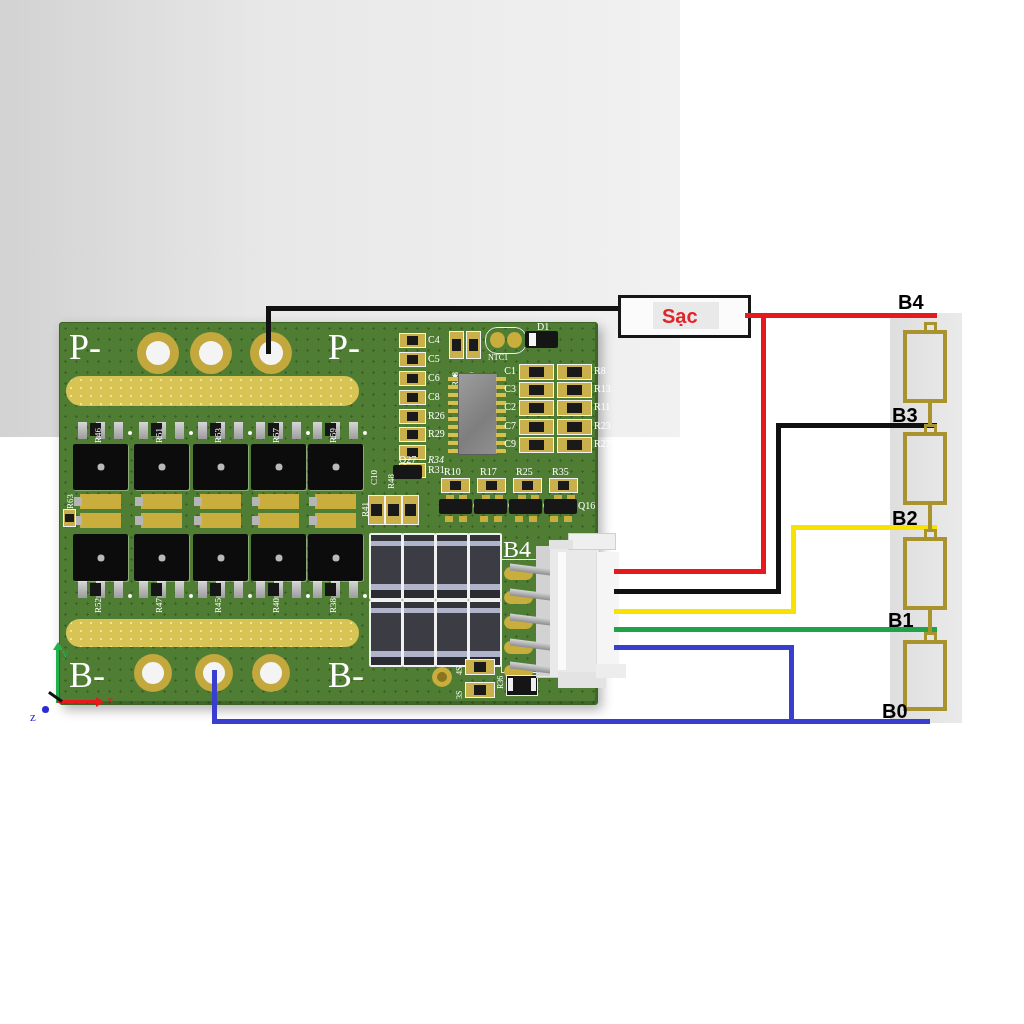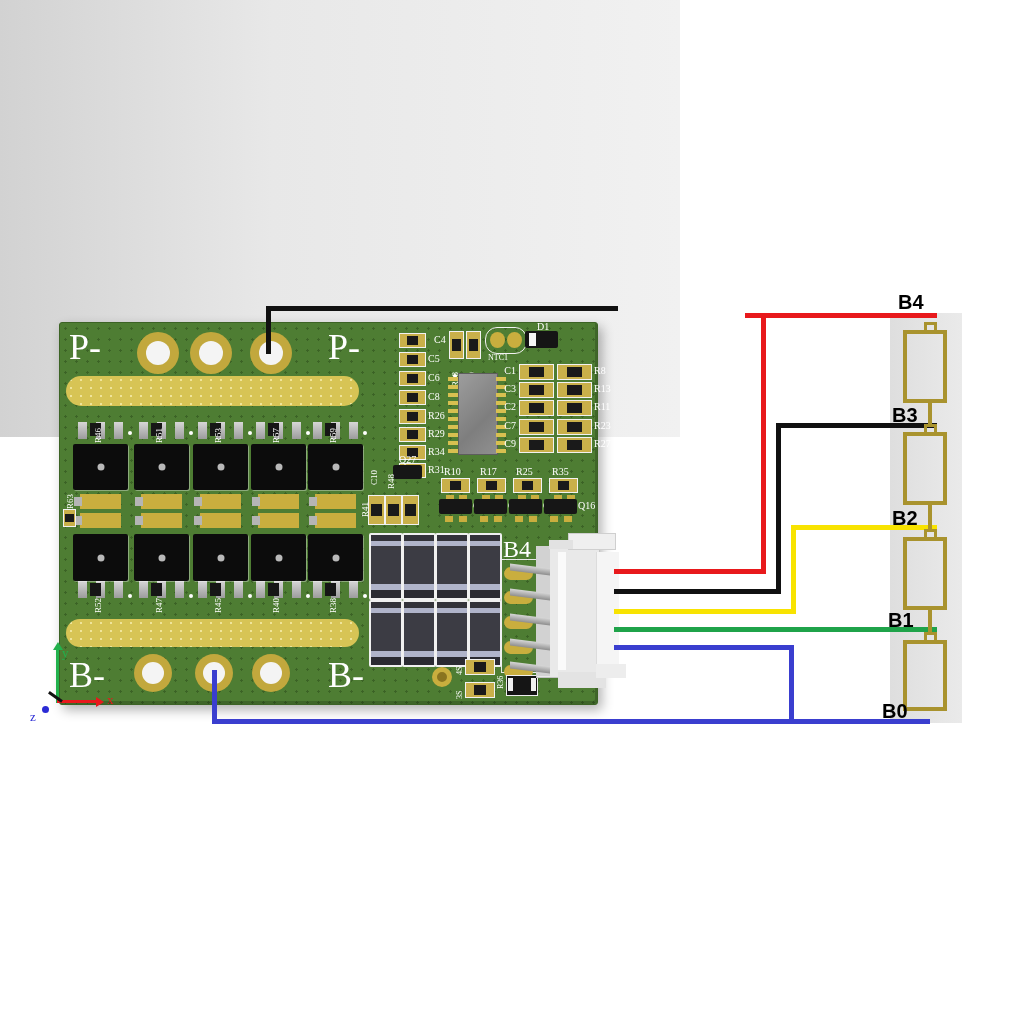--- a/index.html
+++ b/index.html
@@ -203,21 +203,21 @@
       <div class="vlab" style="position: absolute; left: 269px; top: 258px; height: 32px;">R38</div>
       <div class="wdot" style="position: absolute; left: 303px; top: 108px;"></div>
       <div class="wdot" style="position: absolute; left: 303px; top: 271px;"></div>
       <div class="vlab" style="position: absolute; left: 6px; top: 160px; height: 26px;">R63</div>
       <div class="passive pv" style="position: absolute; left: 3px; top: 186px; width: 11px; height: 16px;">
         <i></i>
       </div>
       <div class="passive" style="position: absolute; left: 339px; top: 10px; width: 25px; height: 13px;">
         <i></i>
       </div>
-      <div class="slab" style="position: absolute; left: 368px; top: 12px; margin-left: 6px;">C4</div>
+      <div class="slab" style="position: absolute; left: 368px; top: 12px;">C4</div>
       <div class="passive" style="position: absolute; left: 339px; top: 29px; width: 25px; height: 13px;">
         <i></i>
       </div>
       <div class="slab" style="position: absolute; left: 368px; top: 31px;">C5</div>
       <div class="passive" style="position: absolute; left: 339px; top: 48px; width: 25px; height: 13px;">
         <i></i>
       </div>
       <div class="slab" style="position: absolute; left: 368px; top: 50px;">C6</div>
       <div class="passive" style="position: absolute; left: 339px; top: 67px; width: 25px; height: 13px;">
         <i></i>
@@ -227,21 +227,21 @@
         <i></i>
       </div>
       <div class="slab" style="position: absolute; left: 368px; top: 88px;">R26</div>
       <div class="passive" style="position: absolute; left: 339px; top: 104px; width: 25px; height: 13px;">
         <i></i>
       </div>
       <div class="slab" style="position: absolute; left: 368px; top: 106px;">R29</div>
       <div class="passive" style="position: absolute; left: 339px; top: 122px; width: 25px; height: 13px;">
         <i></i>
       </div>
-      <div class="slab" style="position: absolute; left: 368px; top: 124px;">R34</div>
+      <div class="slab" style="position: absolute; left: 368px; top: 132px; font-style: italic;">R34</div>
       <div class="passive" style="position: absolute; left: 339px; top: 140px; width: 25px; height: 13px;">
         <i></i>
       </div>
       <div class="slab" style="position: absolute; left: 368px; top: 142px;">R31</div>
       <div class="passive pv" style="position: absolute; left: 389px; top: 8px; width: 13px; height: 26px;">
         <i></i>
       </div>
       <div class="vlab" style="position: absolute; left: 391px; top: 38px; height: 26px;">R18</div>
       <div class="passive pv" style="position: absolute; left: 406px; top: 8px; width: 13px; height: 26px;">
         <i></i>
@@ -403,20 +403,24 @@
 
   <div class="conn" style="left:536px;top:546px;width:62px;height:130px;background:#e9e9e9;border:1px solid #c4c4c4;"></div>
   <div class="conn" style="left:536px;top:546px;width:14px;height:130px;background:#d2d2d2;"></div>
   <div class="conn" style="left:558px;top:552px;width:8px;height:118px;background:#fafafa;"></div>
   <div class="conn" style="left:596px;top:552px;width:22px;height:120px;background:#f5f5f5;border-left:1px solid #dcdcdc;"></div>
   <div class="conn" style="left:568px;top:533px;width:46px;height:15px;background:#efefef;border:1px solid #cfcfcf;"></div>
   <div class="conn" style="left:549px;top:540px;width:24px;height:9px;background:#e2e2e2;"></div>
   <div class="conn" style="left:558px;top:672px;width:48px;height:16px;background:#e3e3e3;"></div>
   <div class="conn" style="left:596px;top:664px;width:30px;height:14px;background:#ededed;"></div>
 
+  <div class="abs annbox" style="left:618px;top:295px;width:127px;height:37px;">
+    <div class="abs" style="left:32px;top:4px;width:66px;height:27px;background:#e9e9e9;"></div>
+    <div class="abs ann-red" style="left:41px;top:8px;">Sạc</div>
+  </div>
 
   <div class="abs" style="left:56px;top:648px;width:3px;height:55px;background:#22b14c;"></div>
   <div class="abs" style="left:53px;top:642px;width:0;height:0;border-left:5px solid transparent;border-right:5px solid transparent;border-bottom:8px solid #22b14c;"></div>
   <div class="axis-lab" style="left:62px;top:646px;color:#22b14c;">y</div>
   <div class="abs" style="left:57px;top:700px;width:40px;height:3px;background:#e8191c;"></div>
   <div class="abs" style="left:96px;top:697px;width:0;height:0;border-top:5px solid transparent;border-bottom:5px solid transparent;border-left:8px solid #e8191c;"></div>
   <div class="axis-lab" style="left:107px;top:693px;color:#e8191c;">x</div>
   <div class="abs" style="left:46px;top:700px;width:16px;height:3px;background:#111;transform:rotate(35deg);transform-origin:right center;"></div>
   <div class="abs" style="left:42px;top:706px;width:7px;height:7px;border-radius:50%;background:#2b2bd5;"></div>
   <div class="axis-lab" style="left:30px;top:710px;color:#2b2bd5;">z</div>

